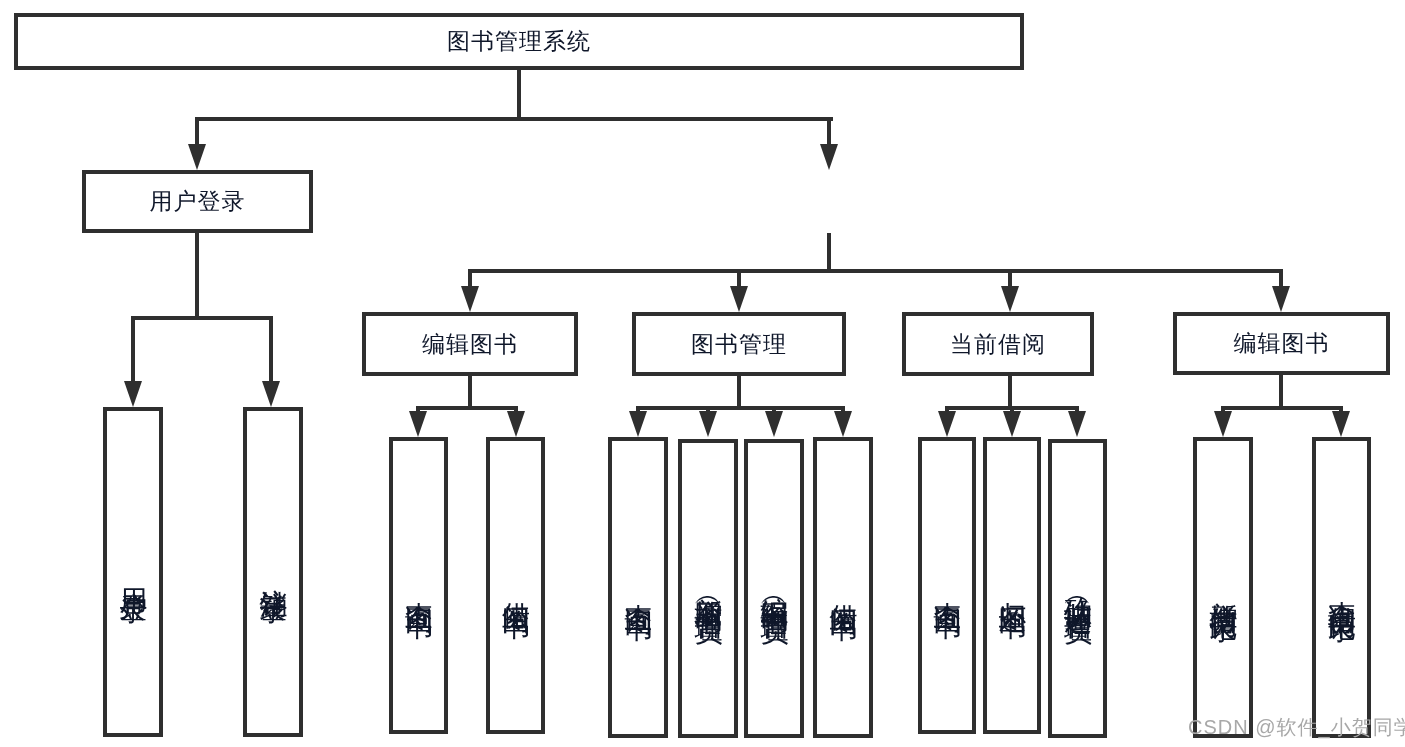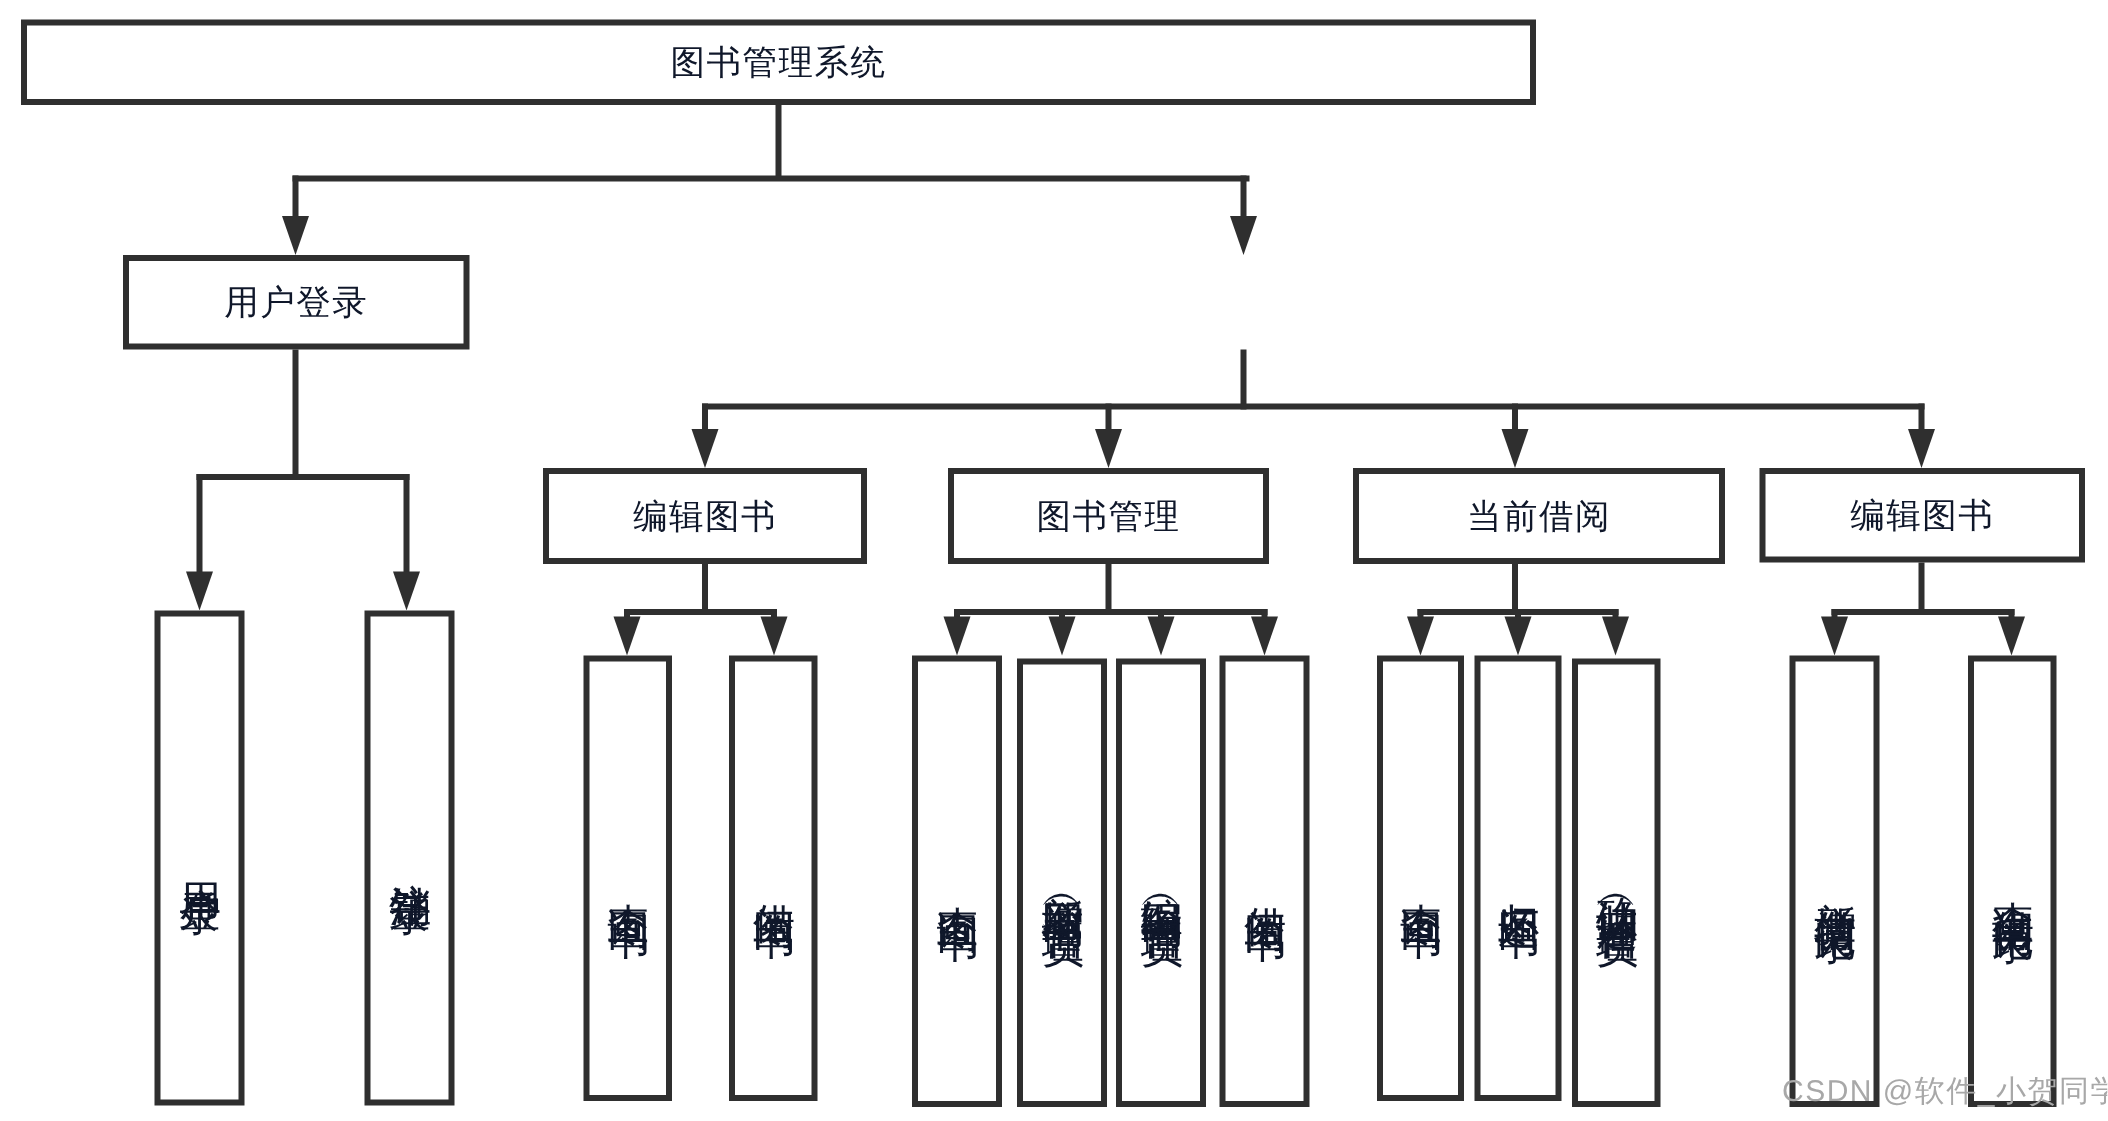--- a/index.html
+++ b/index.html
@@ -86,21 +86,21 @@
   <div class="arr" style="left:1001px;top:286px;"></div>
   <div class="vline" style="left:1279px;top:269px;height:22px;"></div>
   <div class="arr" style="left:1272px;top:286px;"></div>
 
   <div class="node hdr" style="left:362px;top:312px;width:216px;height:64px;">
     <span>编辑图书</span>
   </div>
   <div class="node hdr" style="left:632px;top:312px;width:214px;height:64px;">
     <span>图书管理</span>
   </div>
-  <div class="node hdr" style="left:902px;top:312px;width:248px;height:64px;">
+  <div class="node hdr" style="left:902px;top:312px;width:192px;height:64px;">
     <span>当前借阅</span>
   </div>
   <div class="node hdr" style="left:1173px;top:312px;width:217px;height:63px;">
     <span>编辑图书</span>
   </div>
 
   <div class="vline" style="left:468px;top:376px;height:34px;"></div>
   <div class="hline" style="left:416px;top:406px;width:102px;"></div>
   <div class="vline" style="left:416px;top:406px;height:10px;"></div>
   <div class="arr" style="left:409px;top:411px;"></div>

